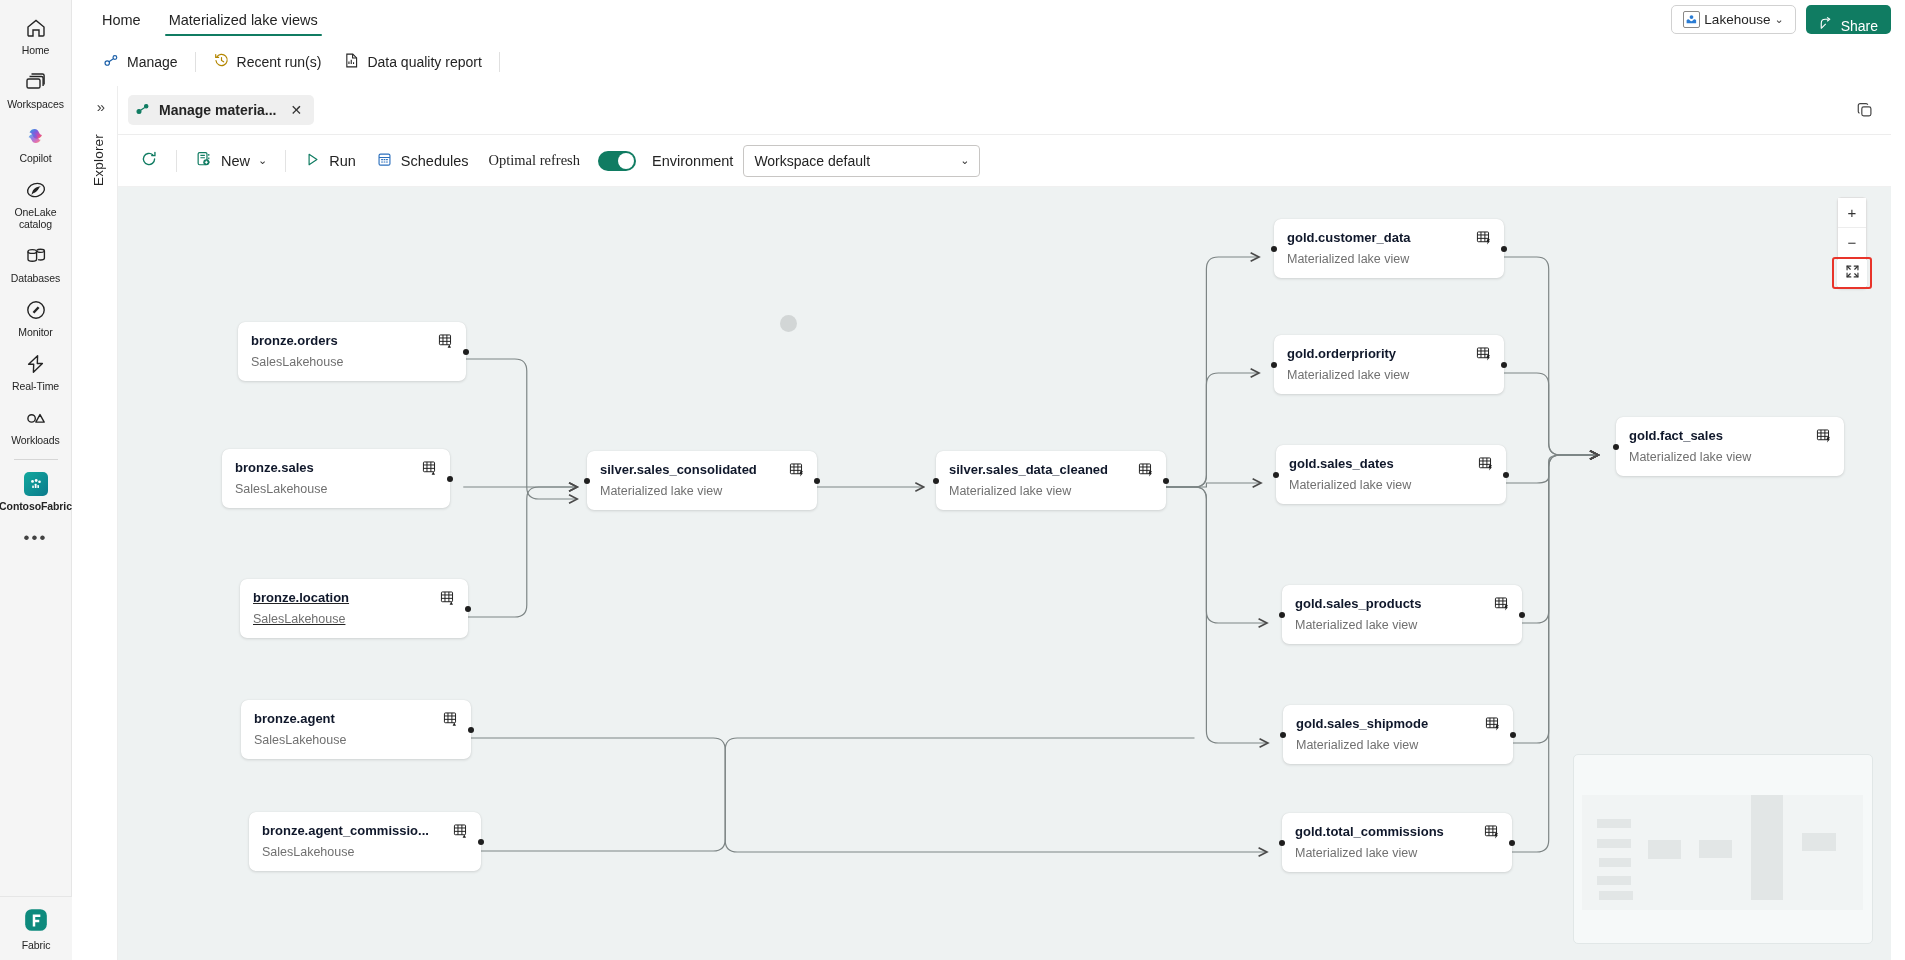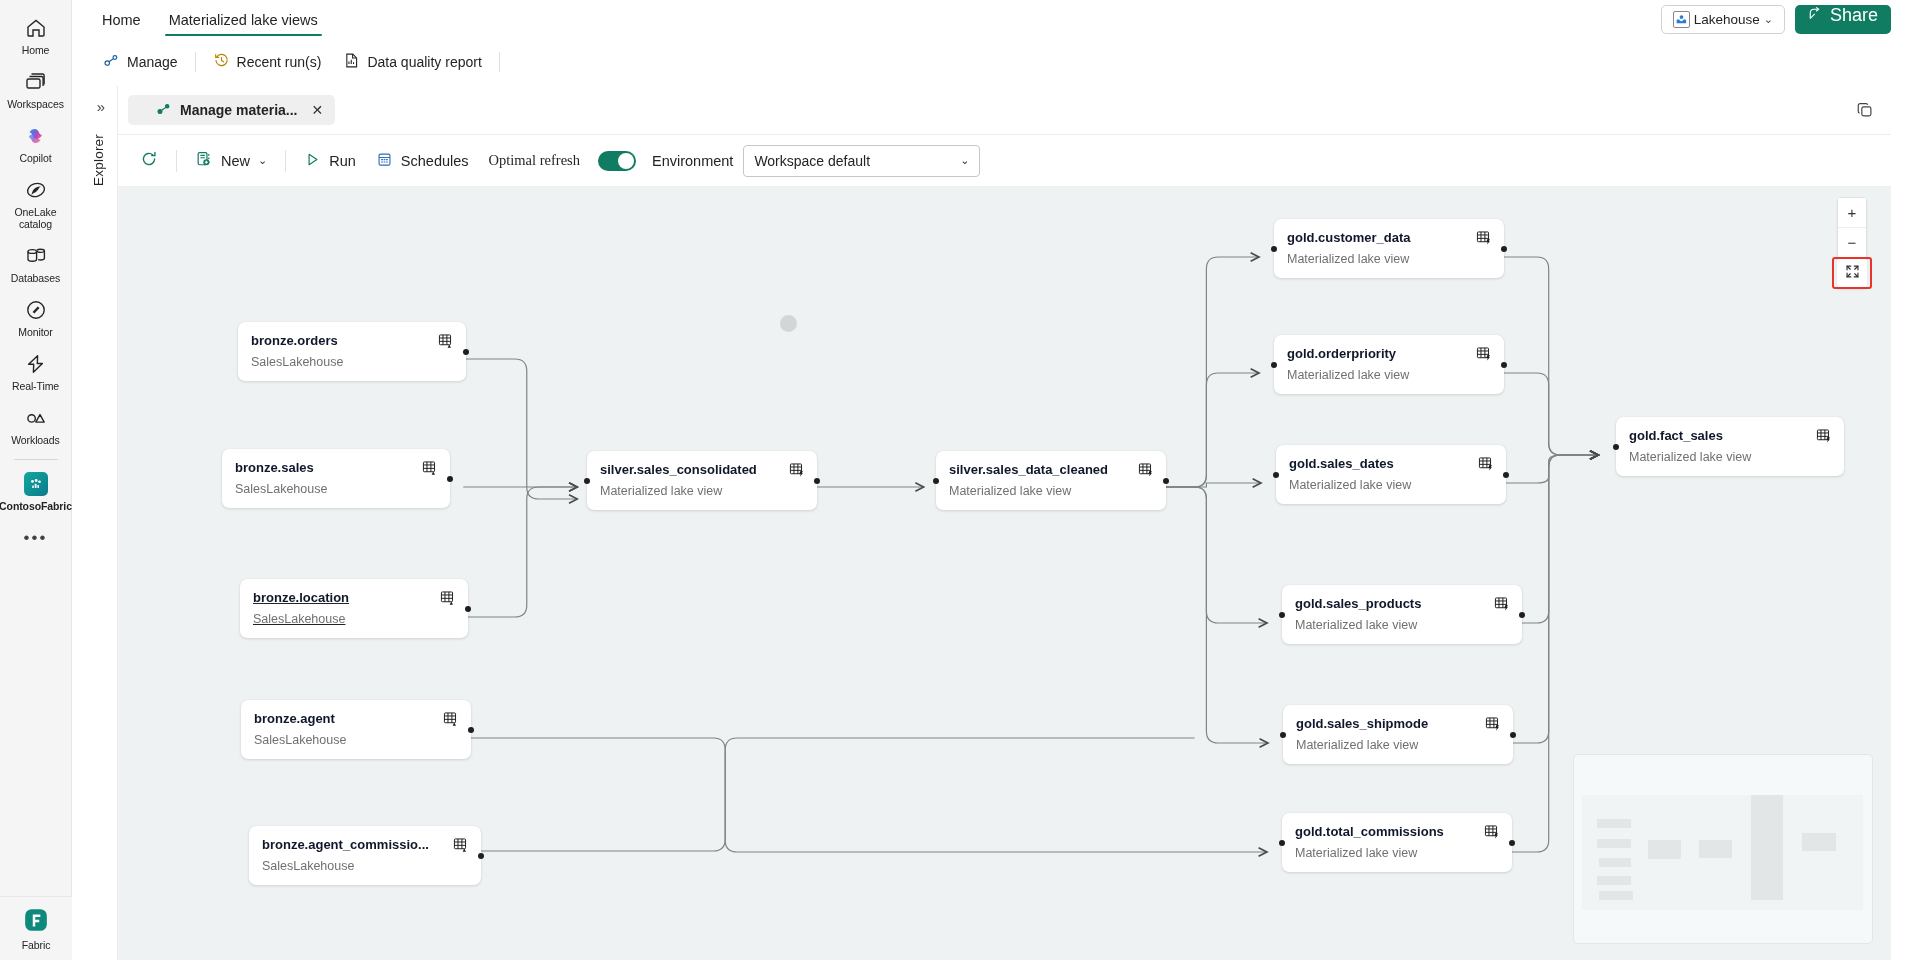--- a/index.html
+++ b/index.html
@@ -51,22 +51,22 @@
   }
   #topbar-right { margin-left:auto; display:flex; align-items:center; gap:10px; padding-right:14px; }
   #lakehouse-pill {
     display:flex; align-items:center; gap:4px; height:29px; padding:0 11px;
     border:1px solid #d1d1d1; border-radius:5px; background:#fff;
     font-size:13.5px; cursor:pointer;
   }
   .lh-ico { width:17px;height:17px;border:1.3px solid #8a8886;border-radius:2px;background:#fff;
             display:flex;align-items:center;justify-content:center; }
   #share-btn {
-    display:flex; align-items:flex-start; gap:7px; height:29px; padding:0 13px;
-    background:#107c62; color:#fff; border-radius:5px; font-size:18px; cursor:pointer;
+    display:flex; align-items:flex-end; gap:7px; height:29px; padding:0 13px;
+    background:#107c62; color:#fff; border-radius:5px; font-size:14px; cursor:pointer;
   }
   
   #cmdbar {
     position:absolute; left:84px; top:44px; right:14px; height:36px;
     background:#fff; border-radius:6px;
     display:flex; align-items:center; gap:0; padding-left:8px;
   }
   .cmd {
     display:flex; align-items:center; gap:7px; height:30px; padding:0 11px;
     font-size:14px; color:#242424; border-radius:4px; cursor:pointer; white-space:nowrap;
@@ -88,21 +88,21 @@
   #explorer-label {
     position:absolute; left:7px; top:48px; font-size:13.5px; color:#242424;
     writing-mode:vertical-rl; transform:rotate(180deg); letter-spacing:.2px; cursor:pointer;
   }
   
   #tabstrip {
     position:absolute; left:34px; top:0; right:0; height:49px; background:#fff;
     display:flex; align-items:center; padding-left:10px; border-bottom:1px solid #ededed;
   }
   #doc-tab {
-    display:flex; align-items:center; gap:8px; height:30px; padding:0 10px 0 28px;
+    display:flex; align-items:center; gap:8px; height:30px; padding:0 10px 0 7px;
     background:#efefef; border-radius:5px; font-size:14px; font-weight:700; cursor:pointer;
   }
   #doc-tab .close { font-size:14px; font-weight:400; color:#333; margin-left:4px; padding:0 2px; }
   #copy-icon-btn { margin-left:auto; margin-right:16px; cursor:pointer; display:flex; }
   
   #graphbar {
     position:absolute; left:34px; top:49px; right:0; height:52px; background:#fff;
     display:flex; align-items:center; padding-left:12px; gap:0; border-bottom:1px solid #f0f0f0;
   }
   .gcmd { display:flex; align-items:center; gap:8px; height:32px; padding:0 10px;
@@ -518,21 +518,21 @@
       <span class="tico">
         <svg width="16" height="16" viewBox="0 0 18 18" fill="none" stroke="#1f1f1f" stroke-width="1.1">
           <rect x="1.6" y="2.2" width="12.5" height="11" rx="1"></rect>
             <path d="M1.6 5.6h12.5M1.6 9.4h12.5M5.6 2.2v11M10 2.2v11"></path>
           <path d="M10.8 16.6 14.6 16.6 12.7 12.8z" fill="#1f1f1f" stroke="none"></path>
           </svg>
       </span>
       <span class="port r"></span>
     </div>
 
-    <div class="node" style="left:131px;top:639px;width:232px;">
+    <div class="node" style="left:131px;top:625px;width:232px;">
       <div class="ttl">bronze.agent_commissio...</div>
       <div class="sub">SalesLakehouse</div>
       <span class="tico">
         <svg width="16" height="16" viewBox="0 0 18 18" fill="none" stroke="#1f1f1f" stroke-width="1.1">
           <rect x="1.6" y="2.2" width="12.5" height="11" rx="1"></rect>
             <path d="M1.6 5.6h12.5M1.6 9.4h12.5M5.6 2.2v11M10 2.2v11"></path>
           <path d="M10.8 16.6 14.6 16.6 12.7 12.8z" fill="#1f1f1f" stroke="none"></path>
           </svg>
       </span>
       <span class="port r"></span>

